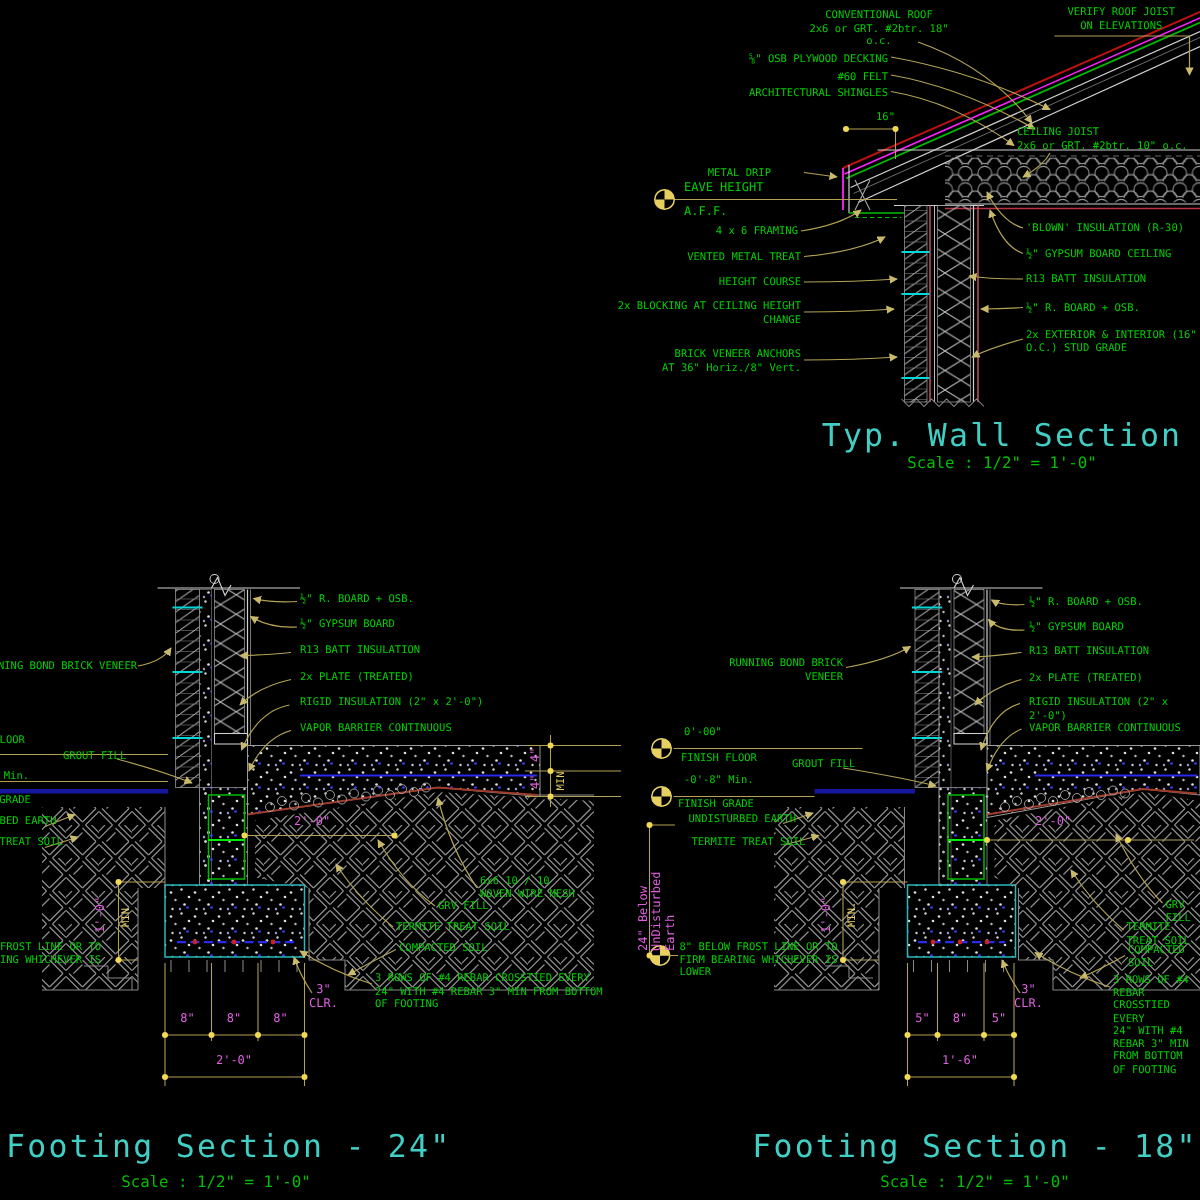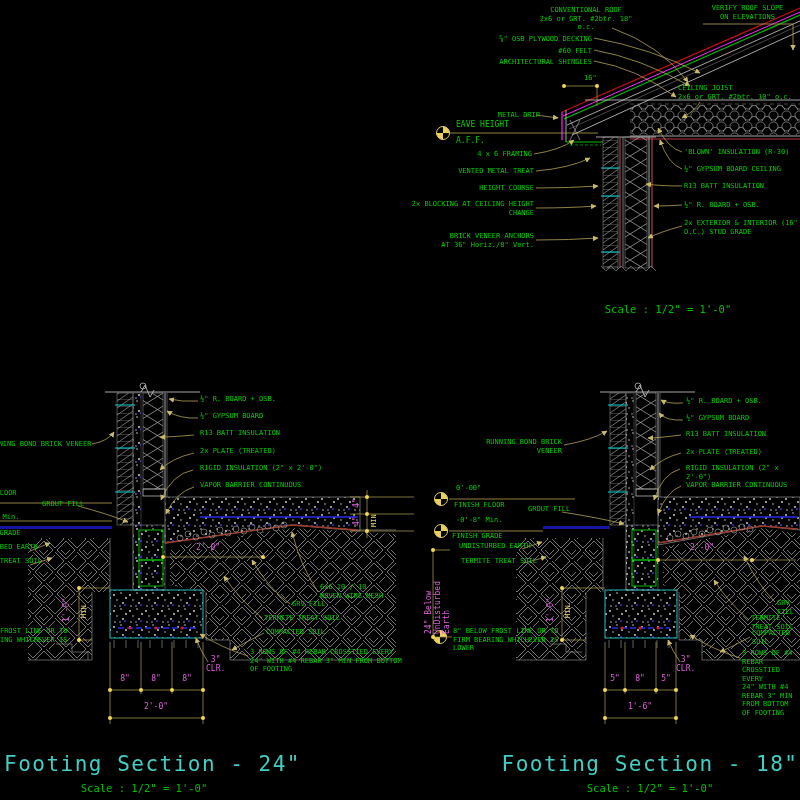--- a/index.html
+++ b/index.html
@@ -308,44 +308,45 @@
       <path d="M749,620 Q728,602 714,580"></path>
       <path d="M750,637 Q734,646 720,652"></path>
       <path d="M740,658 Q714,650 690,635"></path>
       <path d="M680,662 Q672,650 668,640"></path>
     </g>
   </g>
 </svg>
 
 <span class="lbl c" style="left:530px;top:6px;width:112px">CONVENTIONAL ROOF
 2x6 or GRT. #2btr. 18" o.c.</span>
-<span class="lbl c" style="left:695px;top:4px;width:105px">VERIFY ROOF SLOPE
+<span class="lbl c" style="left:695px;top:4px;width:105px">VERIFY ROOF JOIST
 ON ELEVATIONS</span>
 <span class="lbl r" style="left:472px;top:35px;width:120px">⅝" OSB PLYWOOD DECKING</span>
 <span class="lbl r" style="left:472px;top:47px;width:120px">#60 FELT</span>
 <span class="lbl r" style="left:472px;top:58px;width:120px">ARCHITECTURAL SHINGLES</span>
 <span class="lbl" style="left:678px;top:84px">CEILING JOIST
 2x6 or GRT. #2btr. 10" o.c.</span>
 <span class="lbl" style="left:584px;top:74px">16"</span>
-<span class="lbl r" style="left:480px;top:111px;width:60px">METAL DRIP</span>
+<span class="lbl r" style="left:454px;top:111px;width:60px">METAL DRIP</span>
 <span class="lbl" style="left:456px;top:121px;font-size:8px">EAVE HEIGHT</span>
 <span class="lbl" style="left:456px;top:137px;font-size:8px">A.F.F.</span>
 <span class="lbl r" style="left:452px;top:150px;width:80px">4 x 6 FRAMING</span>
 <span class="lbl r" style="left:434px;top:167px;width:100px">VENTED METAL TREAT</span>
 <span class="lbl r" style="left:444px;top:184px;width:90px">HEIGHT COURSE</span>
 <span class="lbl r" style="left:404px;top:200px;width:130px">2x BLOCKING AT CEILING HEIGHT
 CHANGE</span>
 <span class="lbl r" style="left:414px;top:232px;width:120px">BRICK VENEER ANCHORS
 AT 36" Horiz./8" Vert.</span>
 <span class="lbl" style="left:684px;top:148px">'BLOWN' INSULATION (R-30)</span>
 <span class="lbl" style="left:684px;top:165px">½" GYPSUM BOARD CEILING</span>
 <span class="lbl" style="left:684px;top:182px">R13 BATT INSULATION</span>
 <span class="lbl" style="left:684px;top:201px">½" R. BOARD + OSB.</span>
 <span class="lbl" style="left:684px;top:219px">2x EXTERIOR &amp; INTERIOR (16"
 O.C.) STUD GRADE</span>
+<span class="title" style="left:538px;top:278px;width:260px">Typ. Wall Section</span>
 <span class="scale" style="left:538px;top:303px;width:260px">Scale : 1/2" = 1'-0"</span>
 
 <span class="lbl" style="left:200px;top:395px">½" R. BOARD + OSB.</span>
 <span class="lbl" style="left:200px;top:412px">½" GYPSUM BOARD</span>
 <span class="lbl" style="left:200px;top:429px">R13 BATT INSULATION</span>
 <span class="lbl" style="left:200px;top:447px">2x PLATE (TREATED)</span>
 <span class="lbl" style="left:200px;top:464px">RIGID INSULATION (2" x 2'-0")</span>
 <span class="lbl" style="left:200px;top:481px">VAPOR BARRIER CONTINUOUS</span>
 <span class="lbl" style="left:-14px;top:440px">RUNNING BOND BRICK VENEER</span>
 <span class="lbl" style="left:-34px;top:489px">FINISH FLOOR</span>

